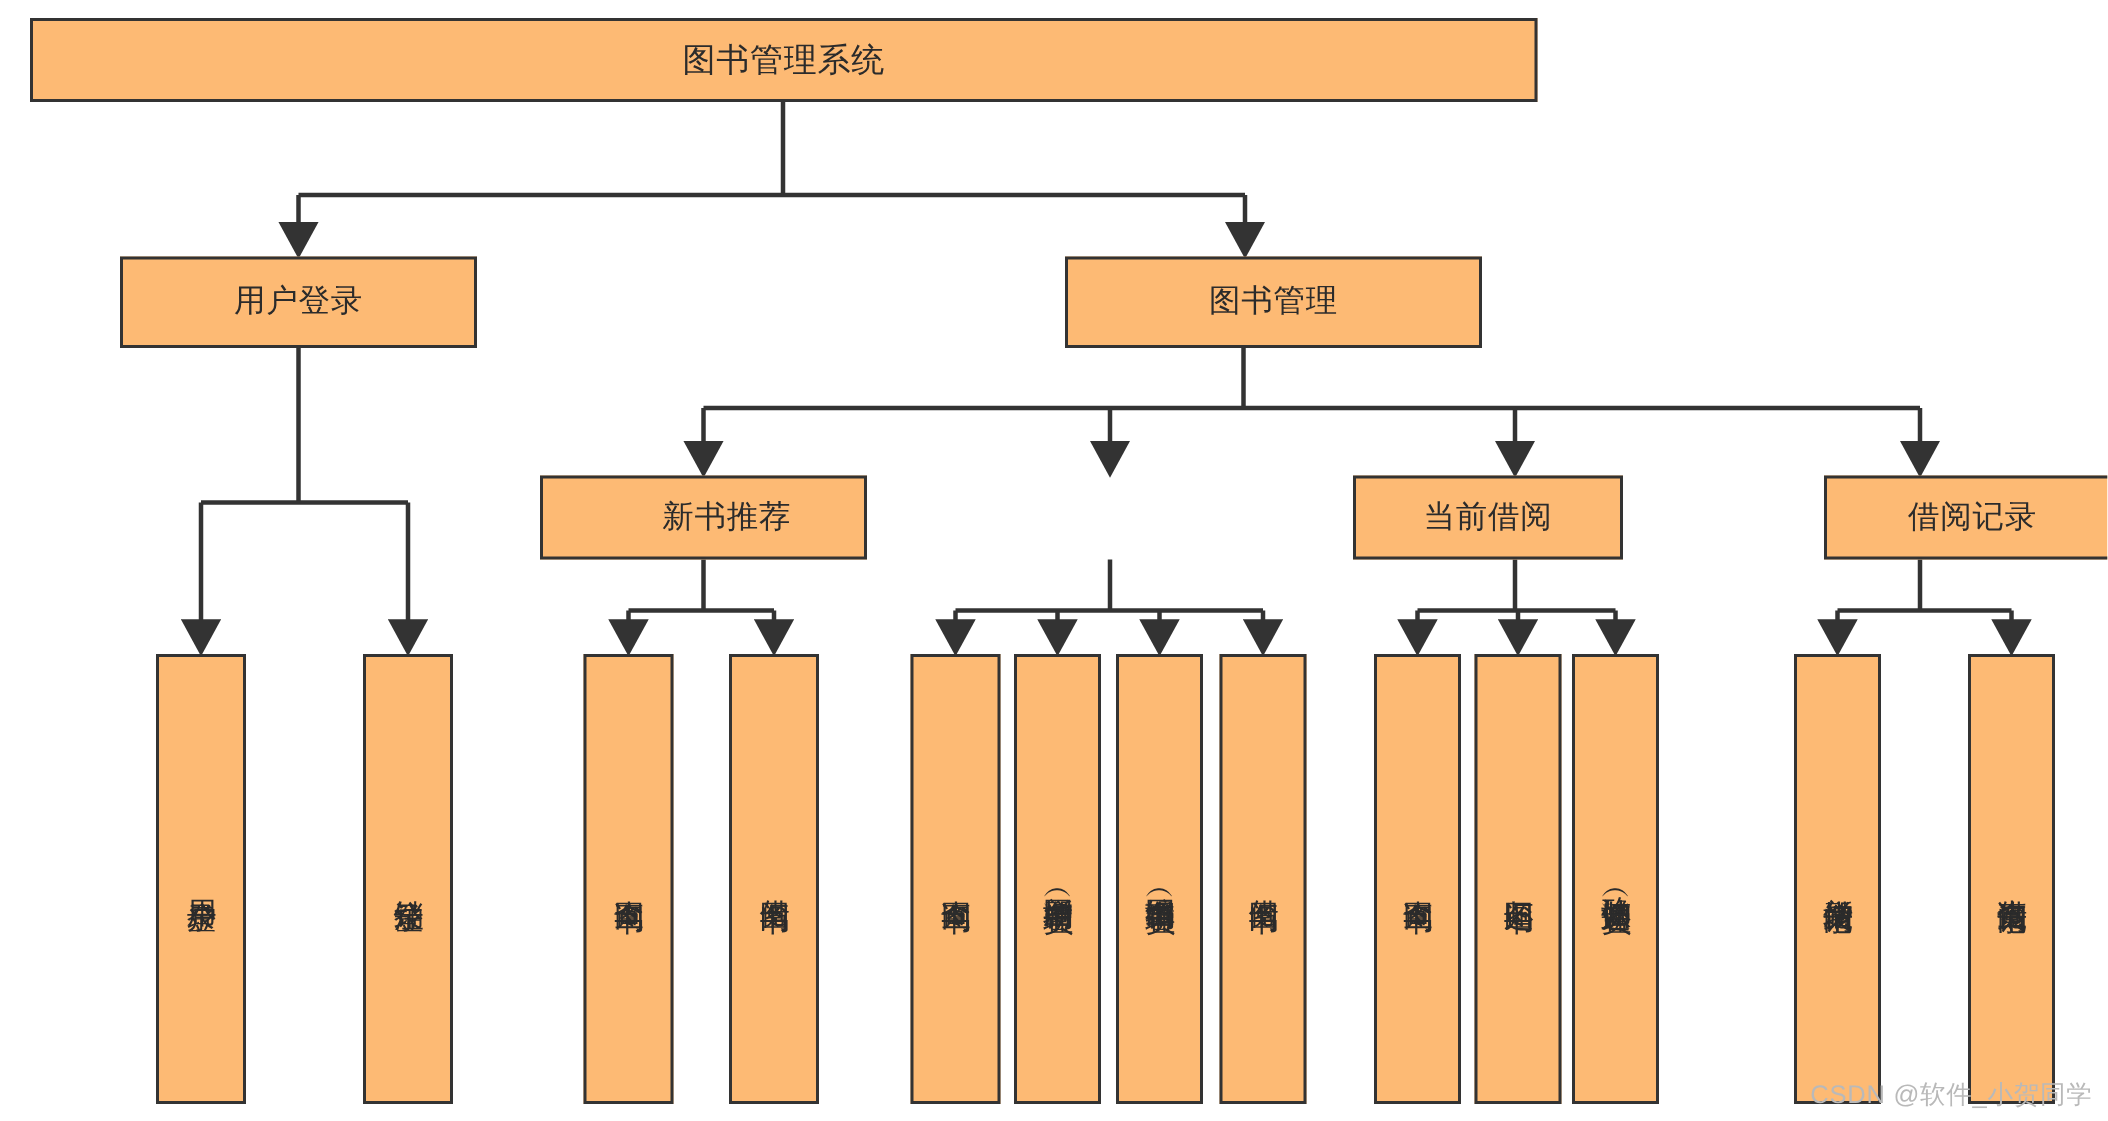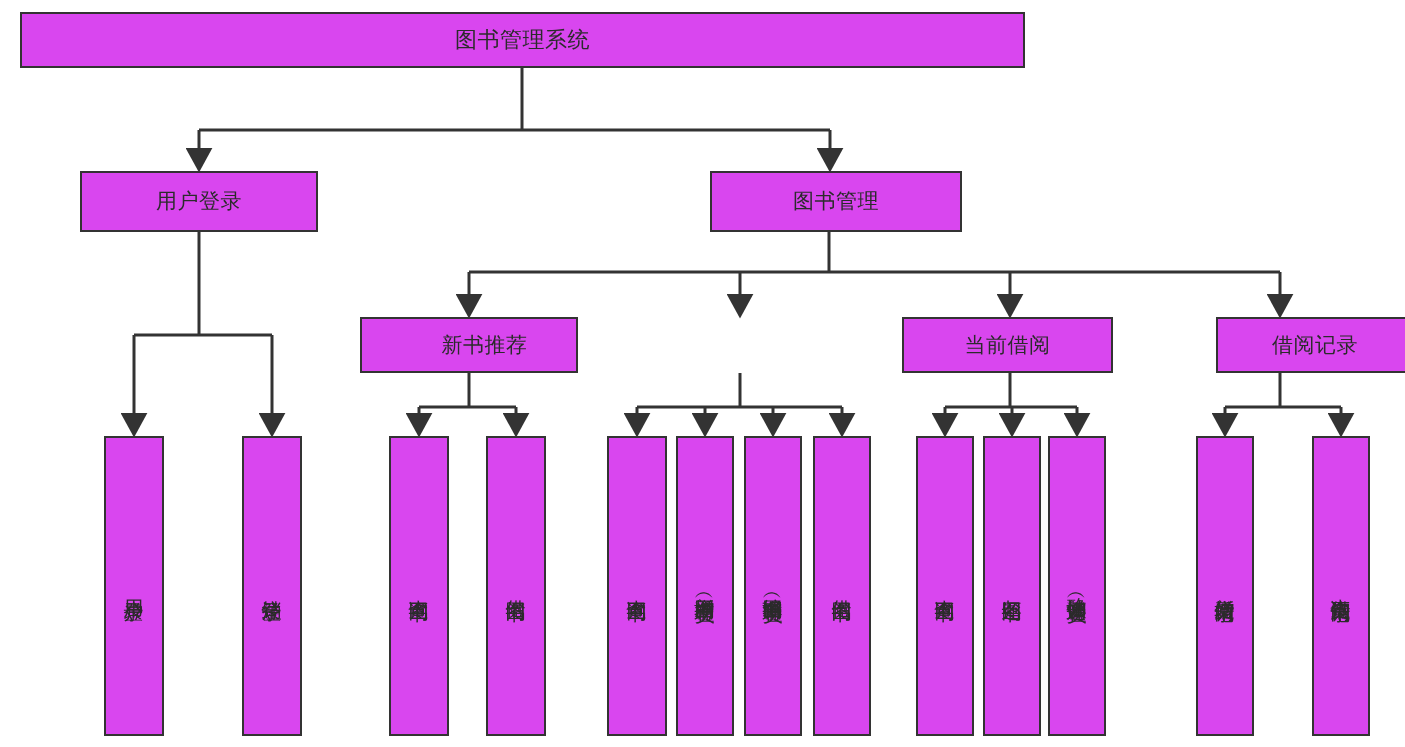--- a/index.html
+++ b/index.html
@@ -22,21 +22,21 @@
     position: absolute;
     left: 0;
     top: 0;
     width: 1405px;
     height: 747px;
     pointer-events: none;
   }
   .node {
     position: absolute;
     box-sizing: border-box;
-    background: #d946ef;
+    background: #fdba74;
     border: 2px solid #333333;
     display: flex;
     align-items: center;
     justify-content: center;
     z-index: 2;
   }
   .node-label {
     color: #2b2b2b;
     font-size: 21px;
     line-height: 1.18;
@@ -123,30 +123,30 @@
   </svg>
 
   <div class="node root" style="left:20px; top:12px; width:1005px; height:56px;">
     <span class="node-label">图书管理系统</span>
   </div>
 
   <div class="node level2" style="left:80px; top:171px; width:238px; height:61px;">
     <span class="node-label">用户登录</span>
   </div>
 
-  <div class="node level2" style="left:710px; top:171px; width:252px; height:61px;">
+  <div class="node level2" style="left:710px; top:171px; width:278px; height:61px;">
     <span class="node-label">图书管理</span>
   </div>
 
   <div class="node level3" style="left:360px; top:317px; width:218px; height:56px;padding-left:31px;">
     <span class="node-label">新书推荐</span>
   </div>
 
 
-  <div class="node level3" style="left:902px; top:317px; width:211px; height:56px;">
+  <div class="node level3" style="left:902px; top:317px; width:180px; height:56px;">
     <span class="node-label">当前借阅</span>
   </div>
 
   <div class="node level3" style="left:1172px; top:317px; width:198px; height:56px;margin-left:44px;">
     <span class="node-label">借阅记录</span>
   </div>
 
   <div class="node vertical" style="left:104px; top:436px; width:60px; height:300px;">
     <span class="node-label">用户登录</span>
   </div>
@@ -192,14 +192,15 @@
   </div>
 
   <div class="node vertical" style="left:1196px; top:436px; width:58px; height:300px;">
     <span class="node-label">新增借阅记录</span>
   </div>
 
   <div class="node vertical" style="left:1312px; top:436px; width:58px; height:300px;">
     <span class="node-label">查询借阅记录</span>
   </div>
 
+  <div id="watermark">CSDN @软件_小贺同学</div>
 
 </div>
 
 </body></html>

